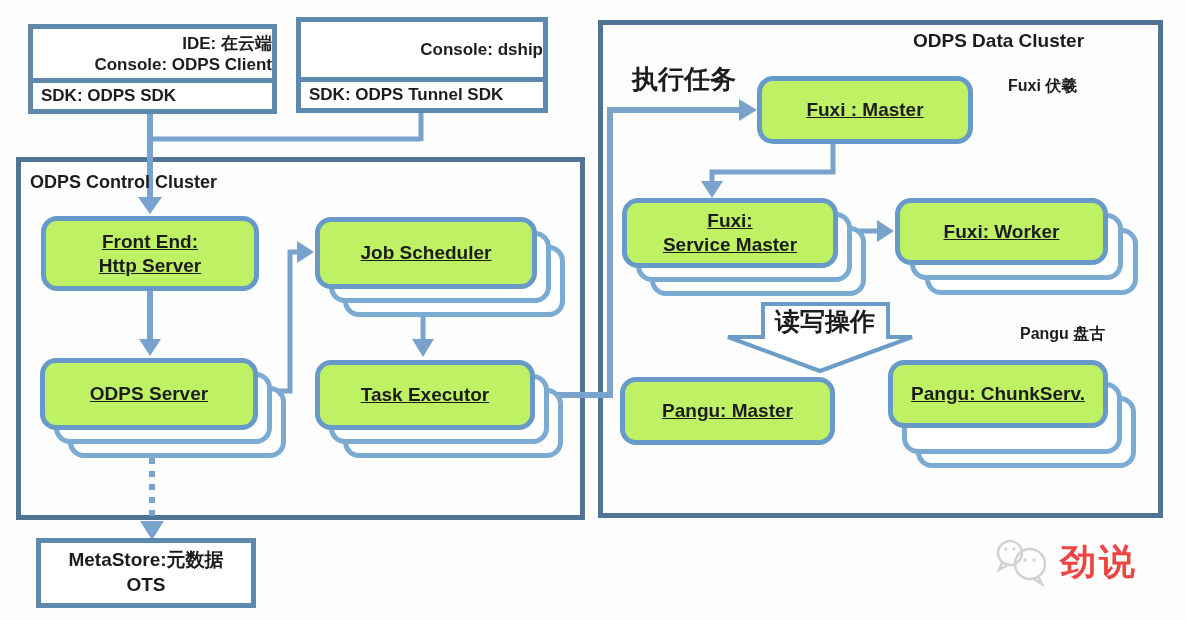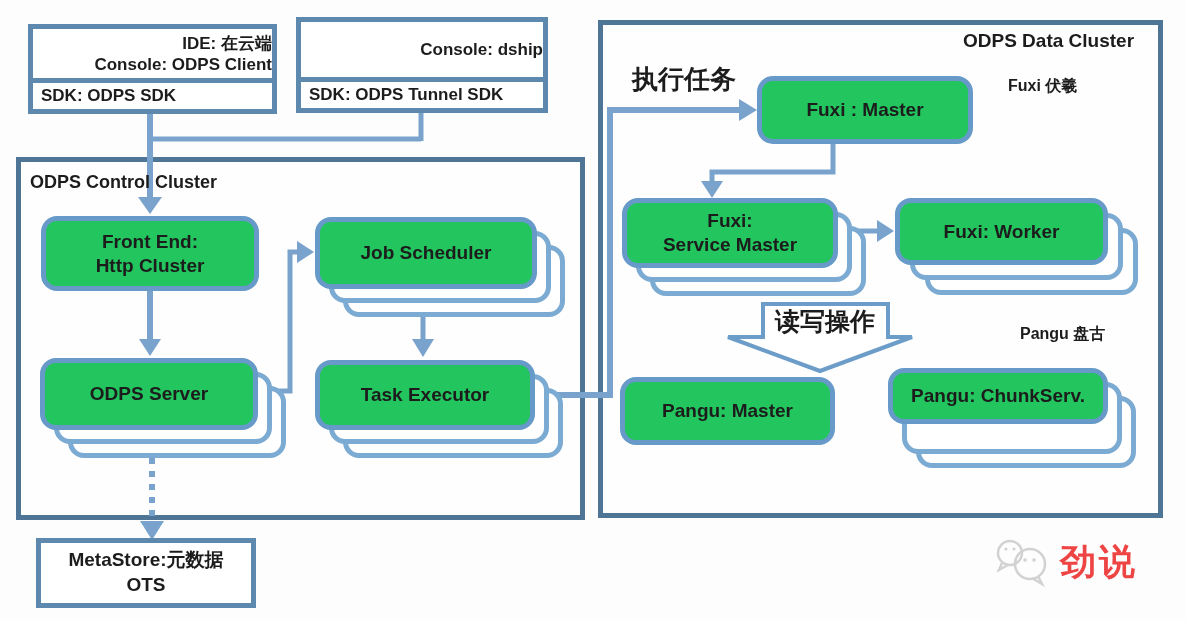--- a/index.html
+++ b/index.html
@@ -11,23 +11,23 @@
   .cluster{
     position:absolute;background:#fefefe;border:5px solid #4f7596;box-sizing:border-box;z-index:0;
   }
   .cluster-title{
     position:absolute;font-size:19px;font-weight:bold;white-space:nowrap;z-index:3;
   }
   
   #wires{position:absolute;left:0;top:0;z-index:1;}
   
   .node{
-    position:absolute;background:#22c55e;border:5px solid #679ac8;border-radius:16px;
+    position:absolute;background:#bef264;border:5px solid #679ac8;border-radius:16px;
     box-sizing:border-box;display:flex;flex-direction:column;align-items:center;justify-content:center;
-    font-size:19px;font-weight:bold;text-align:center;line-height:1.25;z-index:3;white-space:nowrap;
+    font-size:19px;font-weight:bold;text-align:center;line-height:1.25;z-index:3;white-space:nowrap;text-decoration:underline;
   }
   .stackback{
     position:absolute;background:#fff;border:5px solid #7babd2;border-radius:16px;
     box-sizing:border-box;z-index:2;
   }
   
   .splitbox{
     position:absolute;background:#fff;border:5px solid #5d89af;box-sizing:border-box;
     display:flex;flex-direction:column;z-index:3;font-weight:bold;font-size:17px;text-align:right;
   }
@@ -101,41 +101,41 @@
 
   <div class="splitbox" style="left:296px;top:17px;width:252px;height:96px">
     <div class="sec1">Console: dship</div>
     <div class="sec2">SDK: ODPS Tunnel SDK</div>
   </div>
 
   <div class="cluster-title" style="left:30px;top:172px;font-size:18px">ODPS Control Cluster</div>
 
   <div class="node" style="left:41px;top:216px;width:218px;height:75px">
     <span>Front End:</span>
-    <span>Http Cluster</span>
+    <span>Http Server</span>
   </div>
 
   <div class="stackback" style="left:343px;top:245px;width:222px;height:72px"></div>
   <div class="stackback" style="left:329px;top:231px;width:222px;height:72px"></div>
   <div class="node" style="left:315px;top:217px;width:222px;height:72px">Job Scheduler</div>
 
   <div class="stackback" style="left:68px;top:386px;width:218px;height:72px"></div>
   <div class="stackback" style="left:54px;top:372px;width:218px;height:72px"></div>
   <div class="node" style="left:40px;top:358px;width:218px;height:72px">ODPS Server</div>
 
   <div class="stackback" style="left:343px;top:388px;width:220px;height:70px"></div>
   <div class="stackback" style="left:329px;top:374px;width:220px;height:70px"></div>
   <div class="node" style="left:315px;top:360px;width:220px;height:70px">Task Executor</div>
 
   <div class="plainbox" style="left:36px;top:538px;width:220px;height:70px">
     <span>MetaStore:元数据</span>
     <span>OTS</span>
   </div>
 
-  <div class="cluster-title" style="left:963px;top:30px">ODPS Data Cluster</div>
+  <div class="cluster-title" style="left:913px;top:30px">ODPS Data Cluster</div>
   <div class="cjk-label" style="left:632px;top:62px;font-size:26px">执行任务</div>
   <div class="side-label" style="left:1008px;top:76px">Fuxi 伏羲</div>
   <div class="side-label" style="left:1020px;top:324px">Pangu 盘古</div>
   <div class="cjk-label" style="left:762px;top:305px;width:126px;text-align:center;font-size:25px">读写操作</div>
 
   <div class="node" style="left:757px;top:76px;width:216px;height:68px">Fuxi : Master</div>
 
   <div class="stackback" style="left:650px;top:226px;width:216px;height:70px"></div>
   <div class="stackback" style="left:636px;top:212px;width:216px;height:70px"></div>
   <div class="node" style="left:622px;top:198px;width:216px;height:70px">
@@ -144,21 +144,21 @@
   </div>
 
   <div class="stackback" style="left:925px;top:228px;width:213px;height:67px"></div>
   <div class="stackback" style="left:910px;top:213px;width:213px;height:67px"></div>
   <div class="node" style="left:895px;top:198px;width:213px;height:67px">Fuxi: Worker</div>
 
   <div class="node" style="left:620px;top:377px;width:215px;height:68px">Pangu: Master</div>
 
   <div class="stackback" style="left:916px;top:396px;width:220px;height:72px"></div>
   <div class="stackback" style="left:902px;top:382px;width:220px;height:72px"></div>
-  <div class="node" style="left:888px;top:368px;width:220px;height:56px">Pangu: ChunkServ.</div>
+  <div class="node" style="left:888px;top:360px;width:220px;height:68px">Pangu: ChunkServ.</div>
 
   <div id="watermark">
     <svg width="64" height="52" viewBox="0 0 64 52">
       <g fill="none" stroke="#d2d2d2" stroke-width="2.5">
         <circle cx="20" cy="17" r="12"></circle>
         <path d="M12 27 L9 34 L18 29"></path>
         <circle cx="40" cy="28" r="15"></circle>
         <path d="M48 40 L52 48 L42 42"></path>
       </g>
       <g fill="#d2d2d2">

